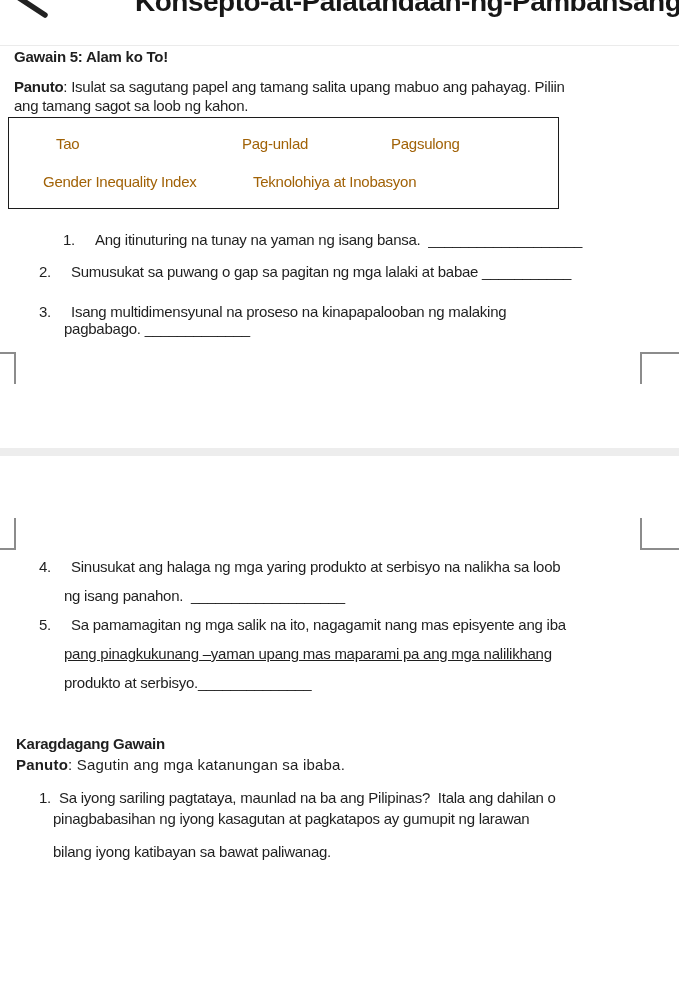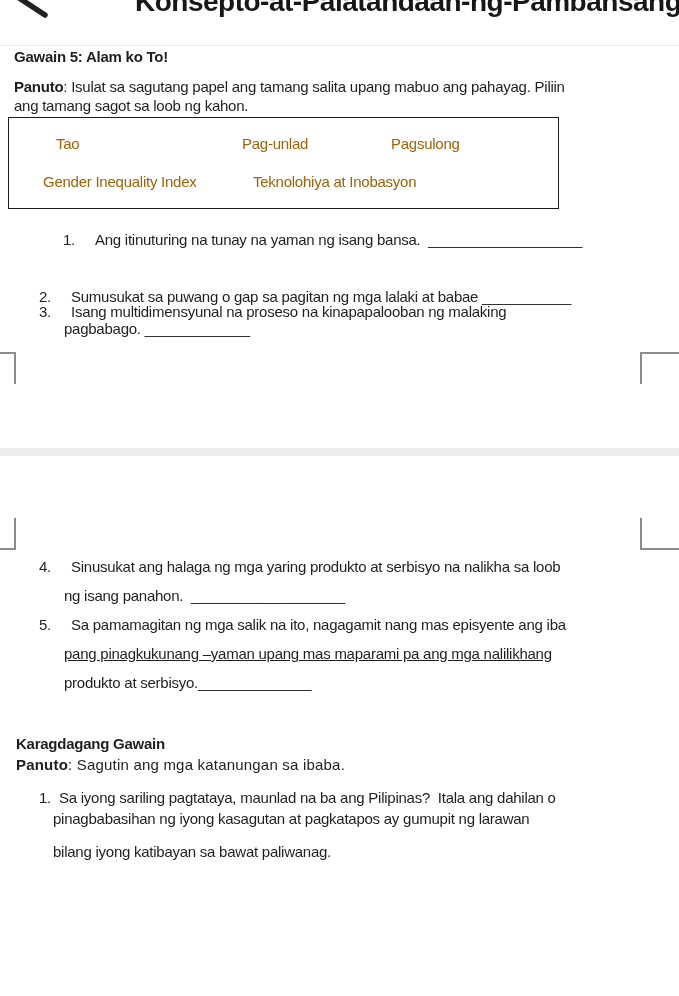--- a/index.html
+++ b/index.html
@@ -59,21 +59,21 @@
     <div class="word-box">
       <span class="word" style="left:47px;top:17px;">Tao</span>
       <span class="word" style="left:233px;top:17px;">Pag-unlad</span>
       <span class="word" style="left:382px;top:17px;">Pagsulong</span>
       <span class="word" style="left:34px;top:55px;">Gender Inequality Index</span>
       <span class="word" style="left:244px;top:55px;">Teknolohiya at Inobasyon</span>
     </div>
 
     <div class="line" style="left:39px;top:231px;margin-left:24px;"><span class="num">1.</span><span>Ang itinuturing na tunay na yaman ng isang bansa.  ___________________</span></div>
 
-    <div class="line" style="left:39px;top:263px;margin-top:25px;"><span class="num">2.</span><span>Sumusukat sa puwang o gap sa pagitan ng mga lalaki at babae ___________</span></div>
+    <div class="line" style="left:39px;top:263px;"><span class="num">2.</span><span>Sumusukat sa puwang o gap sa pagitan ng mga lalaki at babae ___________</span></div>
 
     <div class="line" style="left:39px;top:303px;"><span class="num">3.</span><span>Isang multidimensyunal na proseso na kinapapalooban ng malaking</span></div>
     <div class="line" style="left:64px;top:320px;">pagbabago. _____________</div>
 
     <div class="corner c-bl"></div>
     <div class="corner c-br"></div>
   </div>
 
   <div class="gap-band"></div>
 

